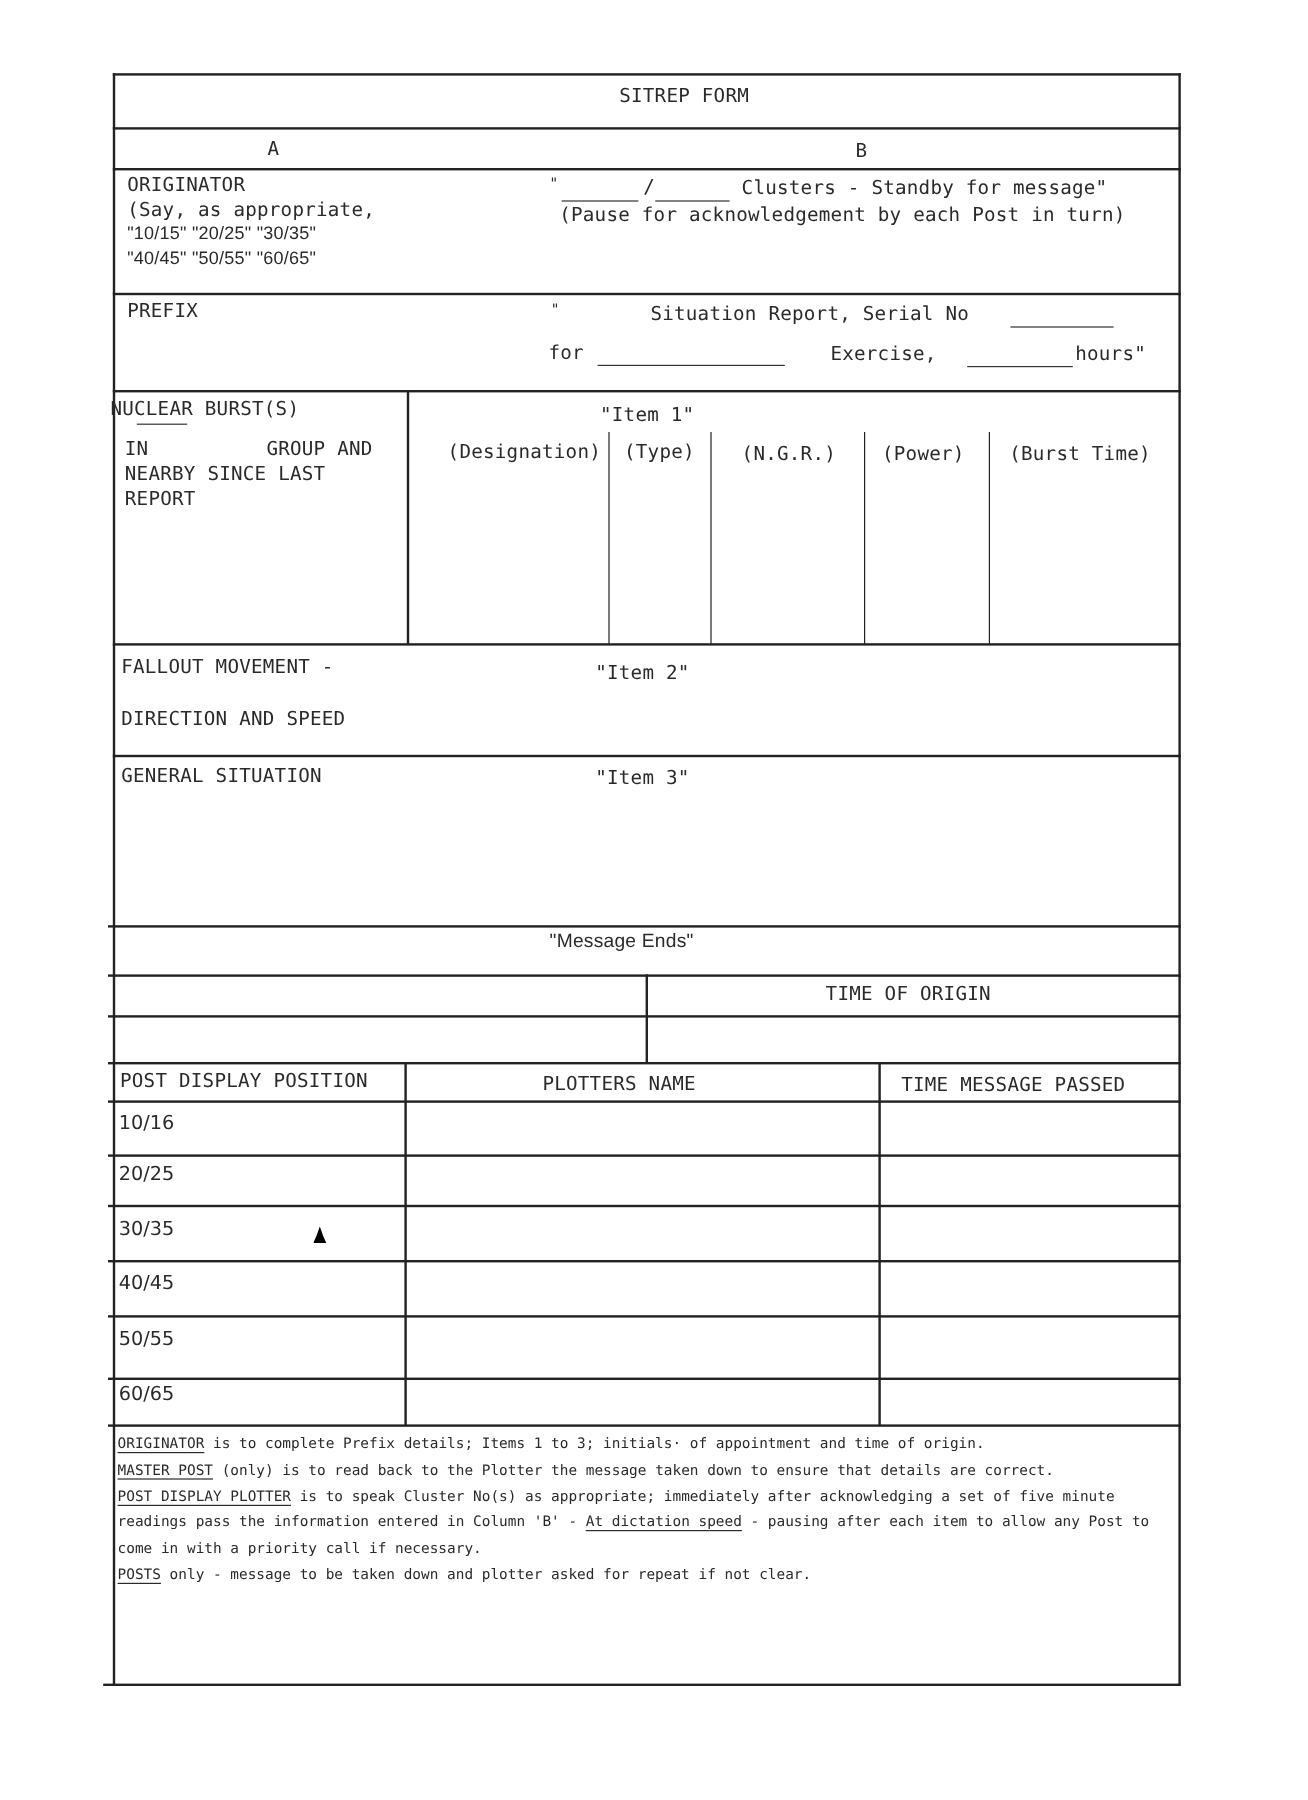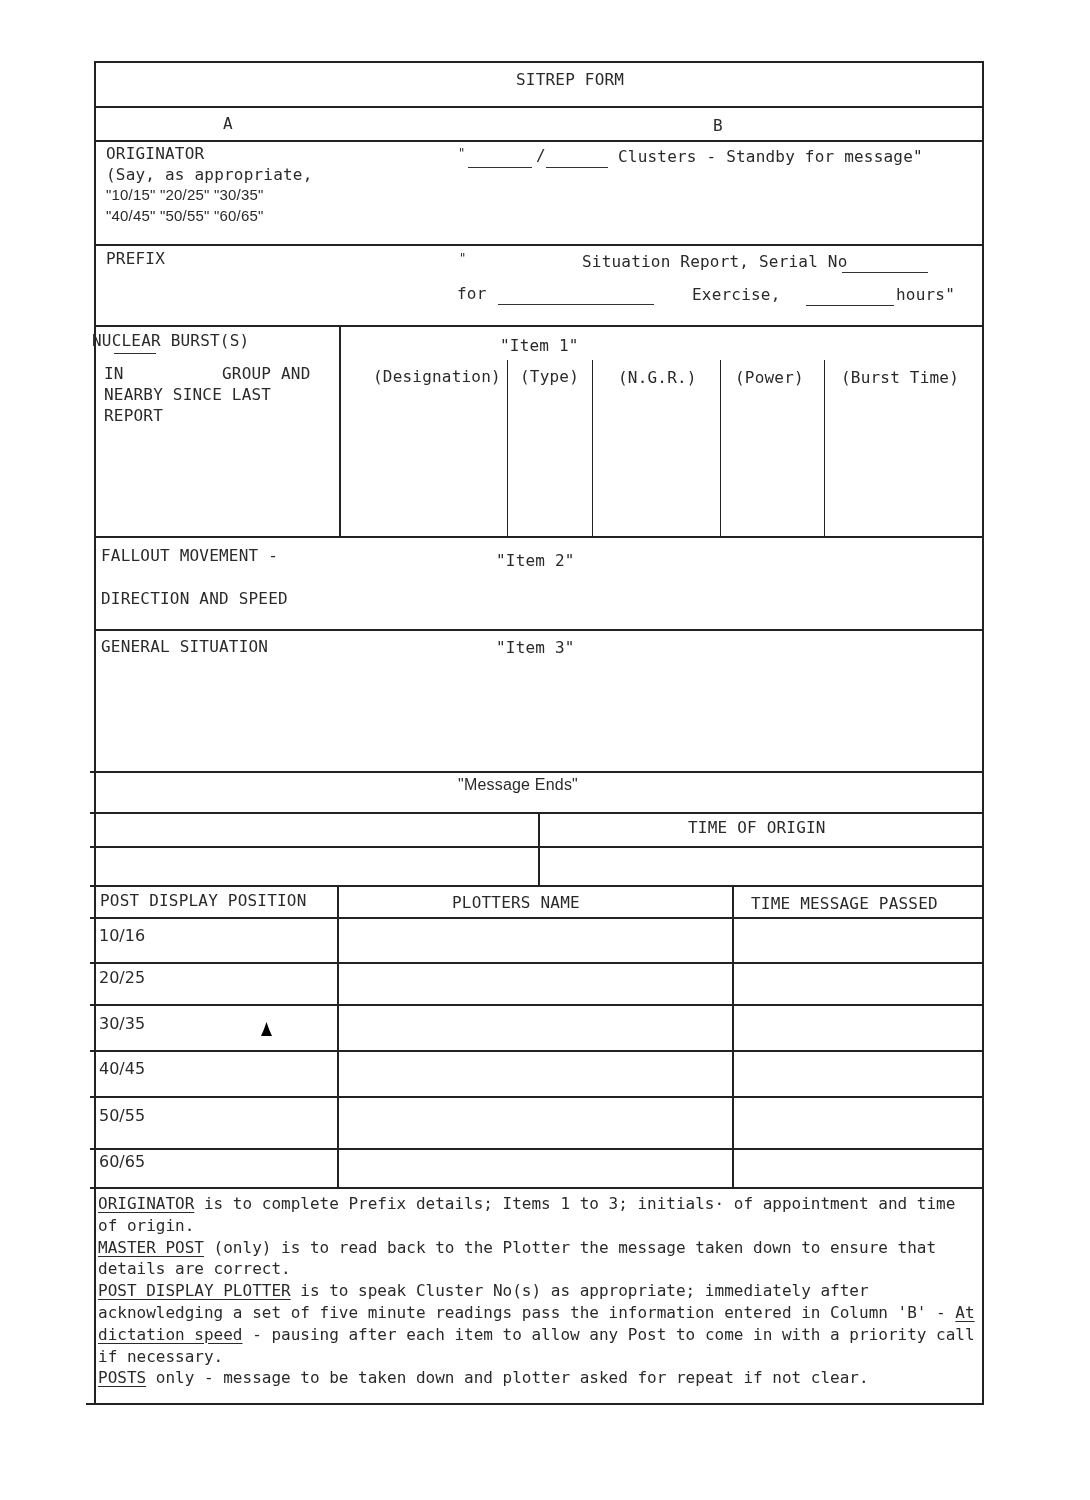--- a/index.html
+++ b/index.html
@@ -6,21 +6,21 @@
   body { width: 1090px; height: 1500px; position: relative; overflow: hidden;
          font-family: "DejaVu Sans Mono", "Liberation Mono", monospace; color: #2a2a2a; }
   .page { position: absolute; left: 0; top: 0; width: 1090px; height: 1460px; text-decoration: underline; }
   .abs { position: absolute; }
   .txt { position: absolute; font-size: 16px; white-space: pre; letter-spacing: 0.2px; }
   .hl { position: absolute; height: 2px; background: #222; }
   .vl { position: absolute; width: 2px; background: #222; }
   .blank { position: absolute; height: 1px; background: #333; }
   .ul { text-decoration: underline; text-underline-offset: 3px; }
   .sans { font-family: "Liberation Sans", "DejaVu Sans", sans-serif; }
-  .notes { position: absolute; left: 98px; top: 1193px; width: 880px; font-size: 16px; line-height: 21.8px; }
+  .notes { position: absolute; left: 98px; top: 1193px; width: 880px; font-size: 12px; line-height: 21.8px; }
   .notes p { margin: 0; }
   .row-label { position: absolute; font-family: "DejaVu Sans", sans-serif; font-size: 16px; }
   .speck { position: absolute; width: 11px; height: 14px; background: #000;
            clip-path: polygon(50% 0, 75% 55%, 100% 100%, 0 100%, 25% 55%); }
 </style>
 </head>
 <body>
 
 <div class="page">
 
@@ -39,25 +39,26 @@
   <div class="txt" style="left:106px; top:144px;">ORIGINATOR</div>
   <div class="txt" style="left:106px; top:165px;">(Say, as appropriate,</div>
   <div class="txt sans" style="left:106px; top:186px; font-size:15px;">"10/15" "20/25" "30/35"</div>
   <div class="txt sans" style="left:106px; top:207px; font-size:15px;">"40/45" "50/55" "60/65"</div>
 
   <div class="txt" style="left:458px; top:146px; font-size:12px;">"</div>
   <div class="blank" style="left:468px; top:167px; width:64px;"></div>
   <div class="txt" style="left:536px; top:146px;">/</div>
   <div class="blank" style="left:546px; top:167px; width:62px;"></div>
   <div class="txt" style="left:618px; top:147px;">Clusters - Standby for message"</div>
+  <div class="txt" style="left:466px; top:169px;">(Pause for acknowledgement by each Post in turn)</div>
   <div class="hl" style="left:94px; top:244px; width:890px;"></div>
 
   <div class="txt" style="left:106px; top:249px;">PREFIX</div>
   <div class="txt" style="left:459px; top:251px; font-size:12px;">"</div>
-  <div class="txt" style="left:542px; top:252px;margin-left:40px;">Situation Report, Serial No</div>
+  <div class="txt" style="left:542px; top:252px;">Situation Report, Serial No</div>
   <div class="blank" style="left:842px; top:272px; width:86px;"></div>
   <div class="txt" style="left:457px; top:284px;">for</div>
   <div class="blank" style="left:498px; top:304px; width:156px;"></div>
   <div class="txt" style="left:692px; top:285px;">Exercise,</div>
   <div class="blank" style="left:806px; top:305px; width:88px;"></div>
   <div class="txt" style="left:896px; top:285px;">hours"</div>
   <div class="hl" style="left:94px; top:325px; width:890px;"></div>
 
   <div class="vl" style="left:339px; top:325px; height:212px;"></div>
   <div class="txt" style="left:92px; top:331px;">NUCLEAR BURST(S)</div>

